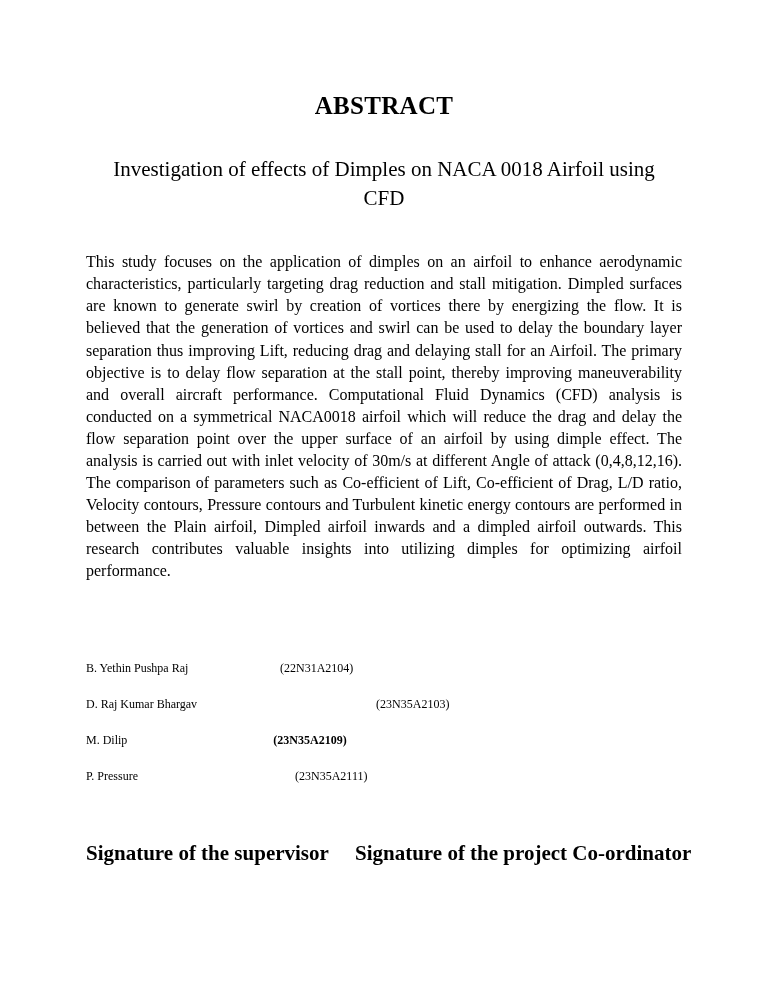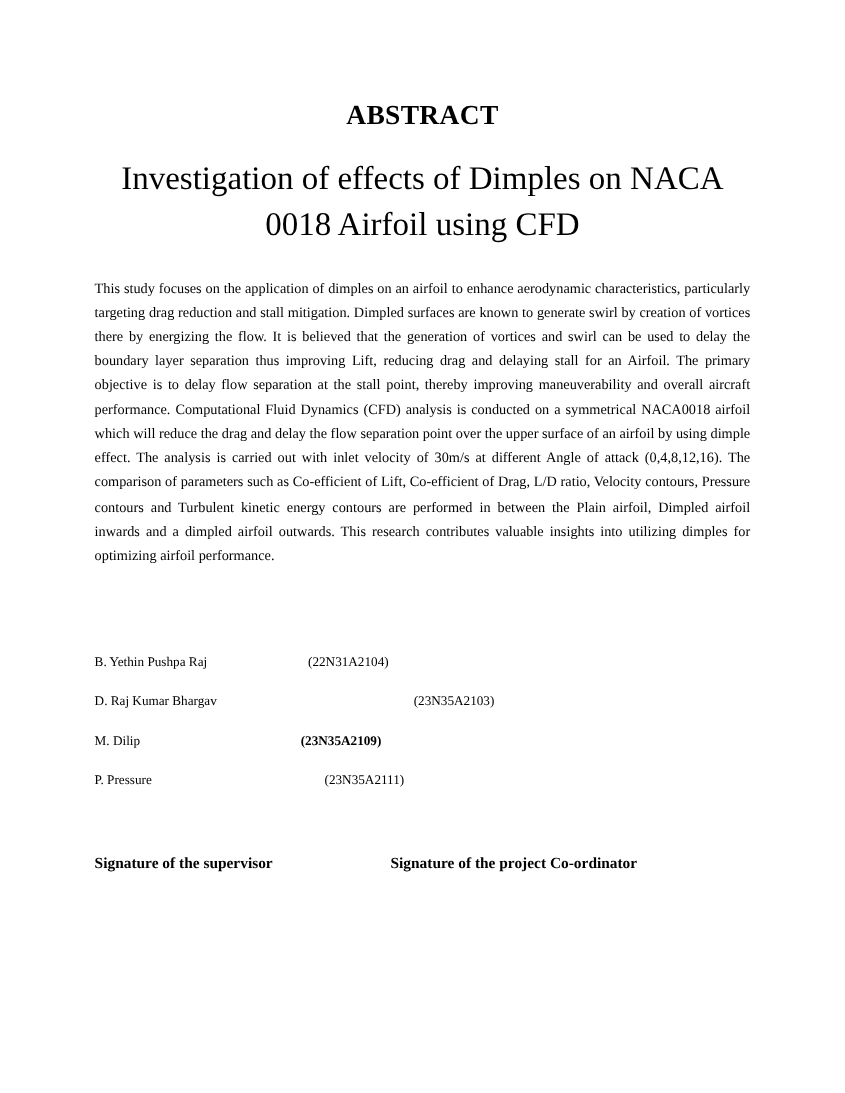--- a/index.html
+++ b/index.html
@@ -39,33 +39,33 @@
     margin: 0;
     padding-top: 92px;
     font-size: 25px;
     font-weight: bold;
     text-align: center;
     letter-spacing: 0.3px;
     line-height: 1.1;
   }
 
   .doc-subtitle {
-    margin: 0;
+    margin: 13px;
     padding-top: 22px;
-    font-size: 30px;
+    font-size: 21px;
     font-weight: normal;
     text-align: center;
     line-height: 1.42;
   }
 
   
   .abstract-body {
     margin: 0;
     padding-top: 24px;
-    font-size: 13px;
+    font-size: 16px;
     line-height: 22.1px;
     text-align: justify;
     text-justify: inter-word;
     hyphens: none;
   }
 
   
   .authors {
     margin: 0;
     padding-top: 74px;
@@ -94,21 +94,21 @@
   .author-row[data-row="0"] .author-roll { margin-left: 194px; }
   .author-row[data-row="1"] .author-roll { margin-left: 179px; }
   .author-row[data-row="2"] .author-roll { margin-left: 146px; font-weight: bold; }
   .author-row[data-row="3"] .author-roll { margin-left: 157px; }
 
   .author-row[data-row="0"] .author-name { width: 0; }
 
   
   .signatures {
     padding-top: 41px;
-    font-size: 14px;
+    font-size: 21px;
     font-weight: bold;
     line-height: 22px;
     white-space: nowrap;
   }
 
   .sig-left {
     display: inline-block;
     width: 269px;
     vertical-align: top;
   }

